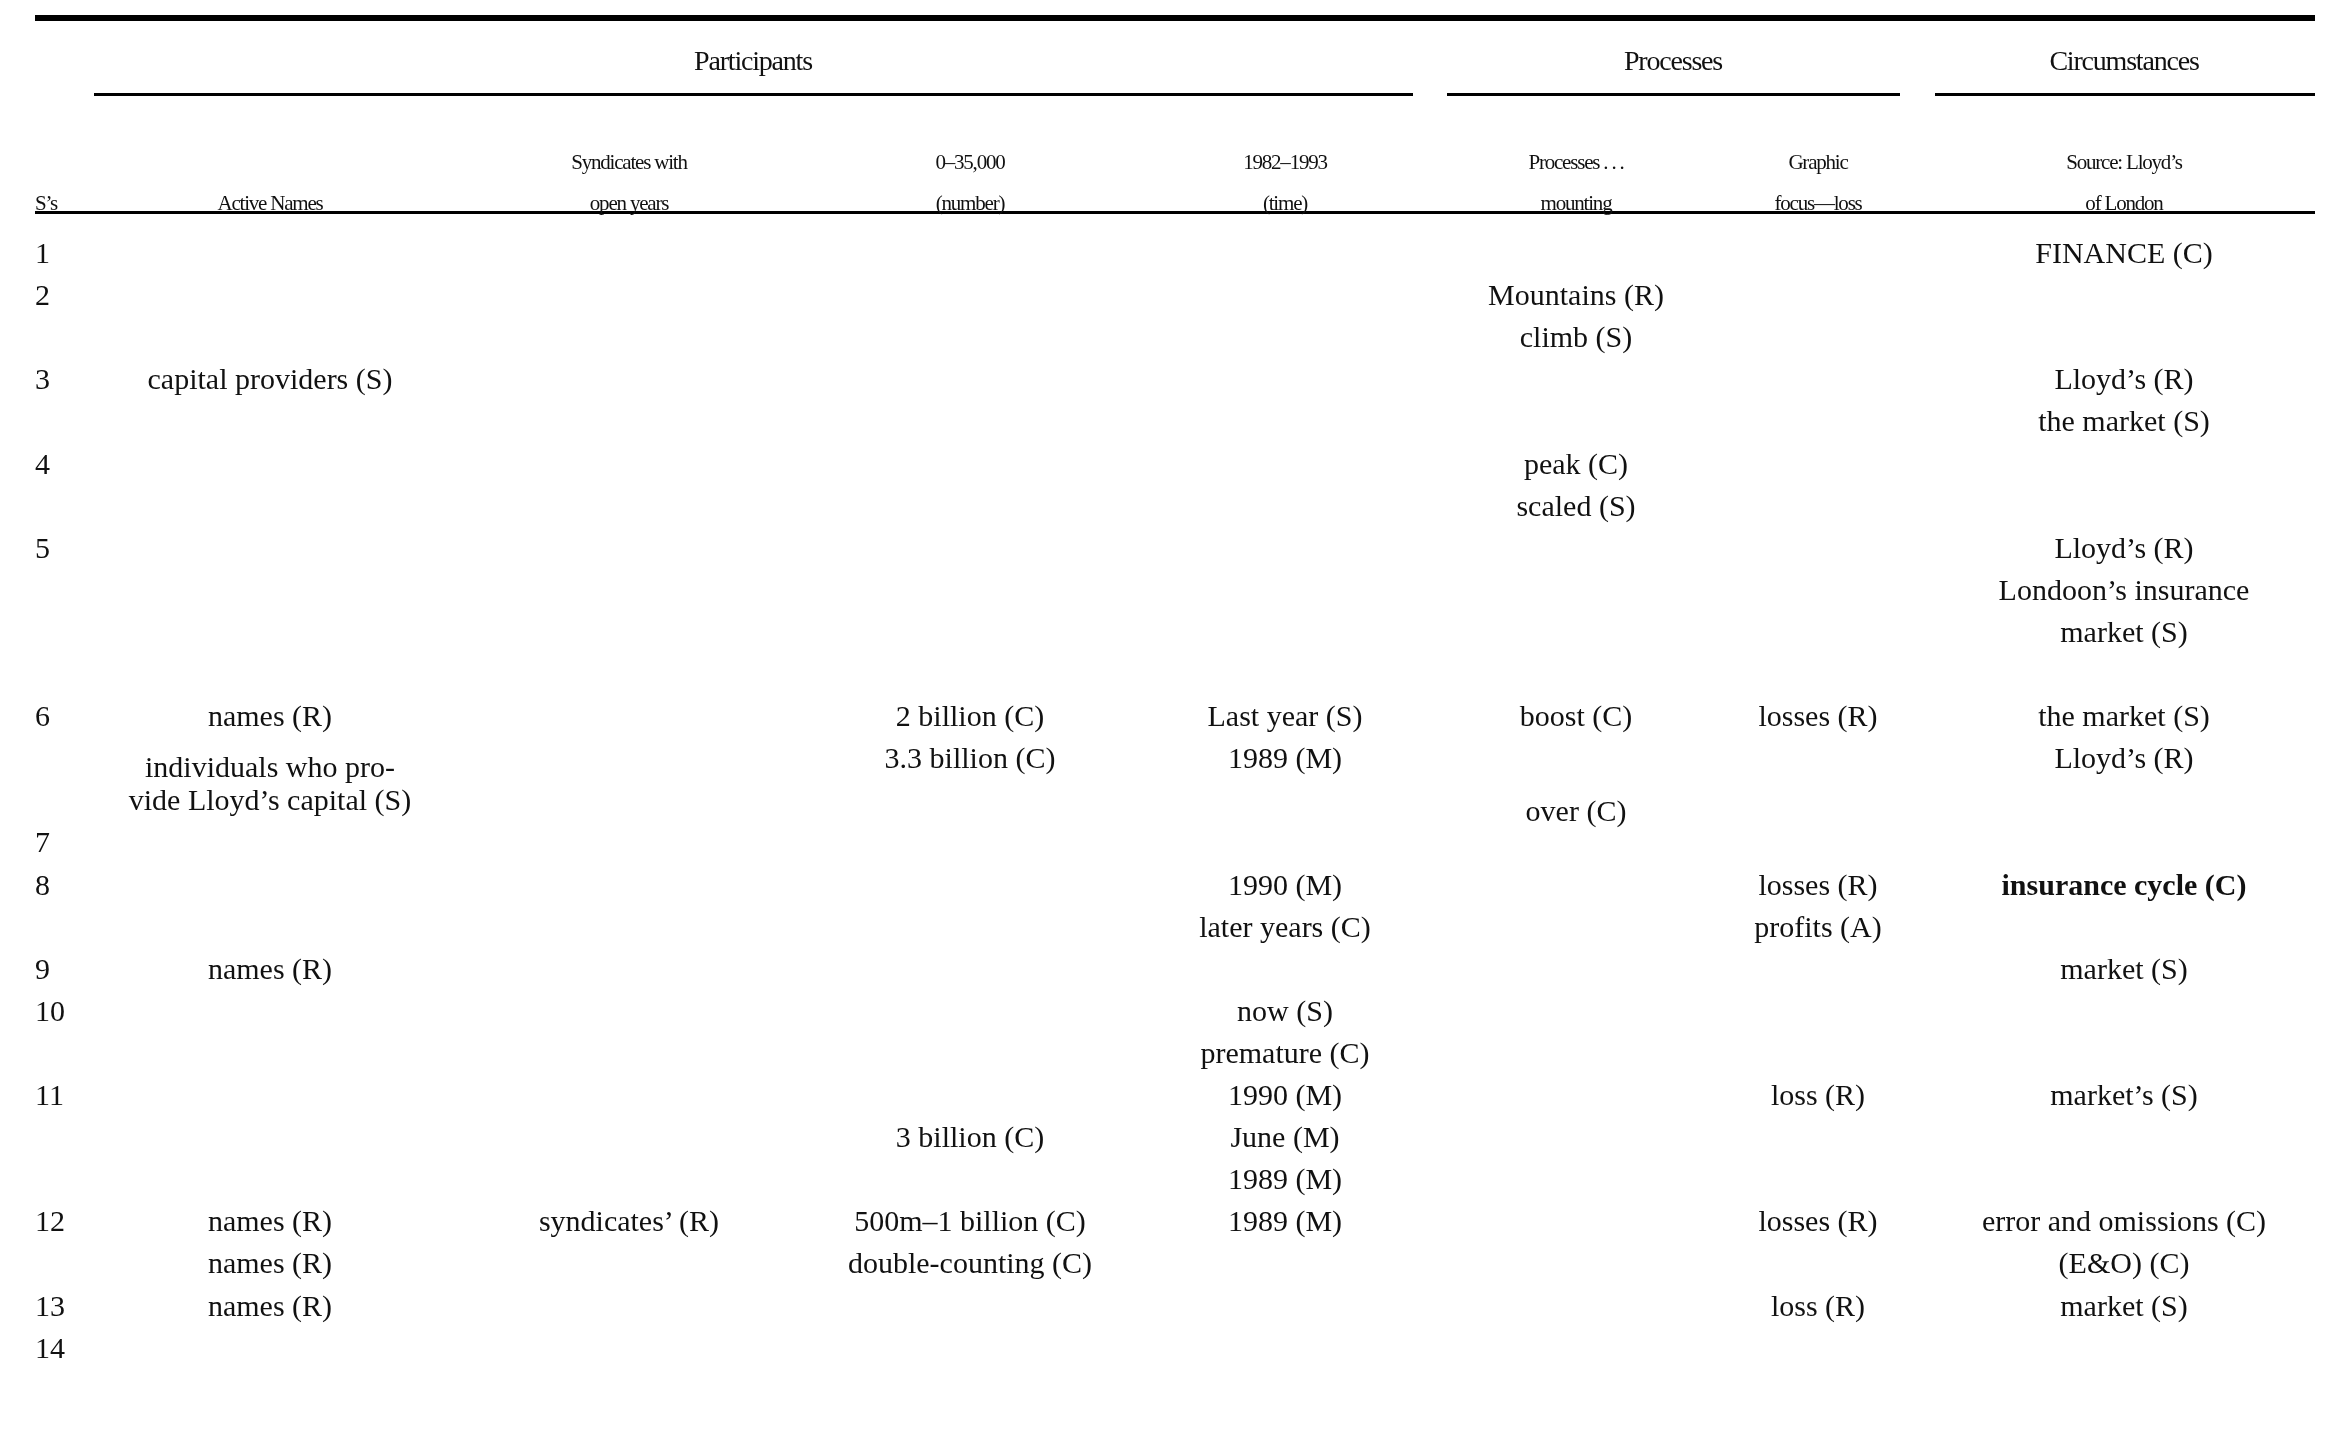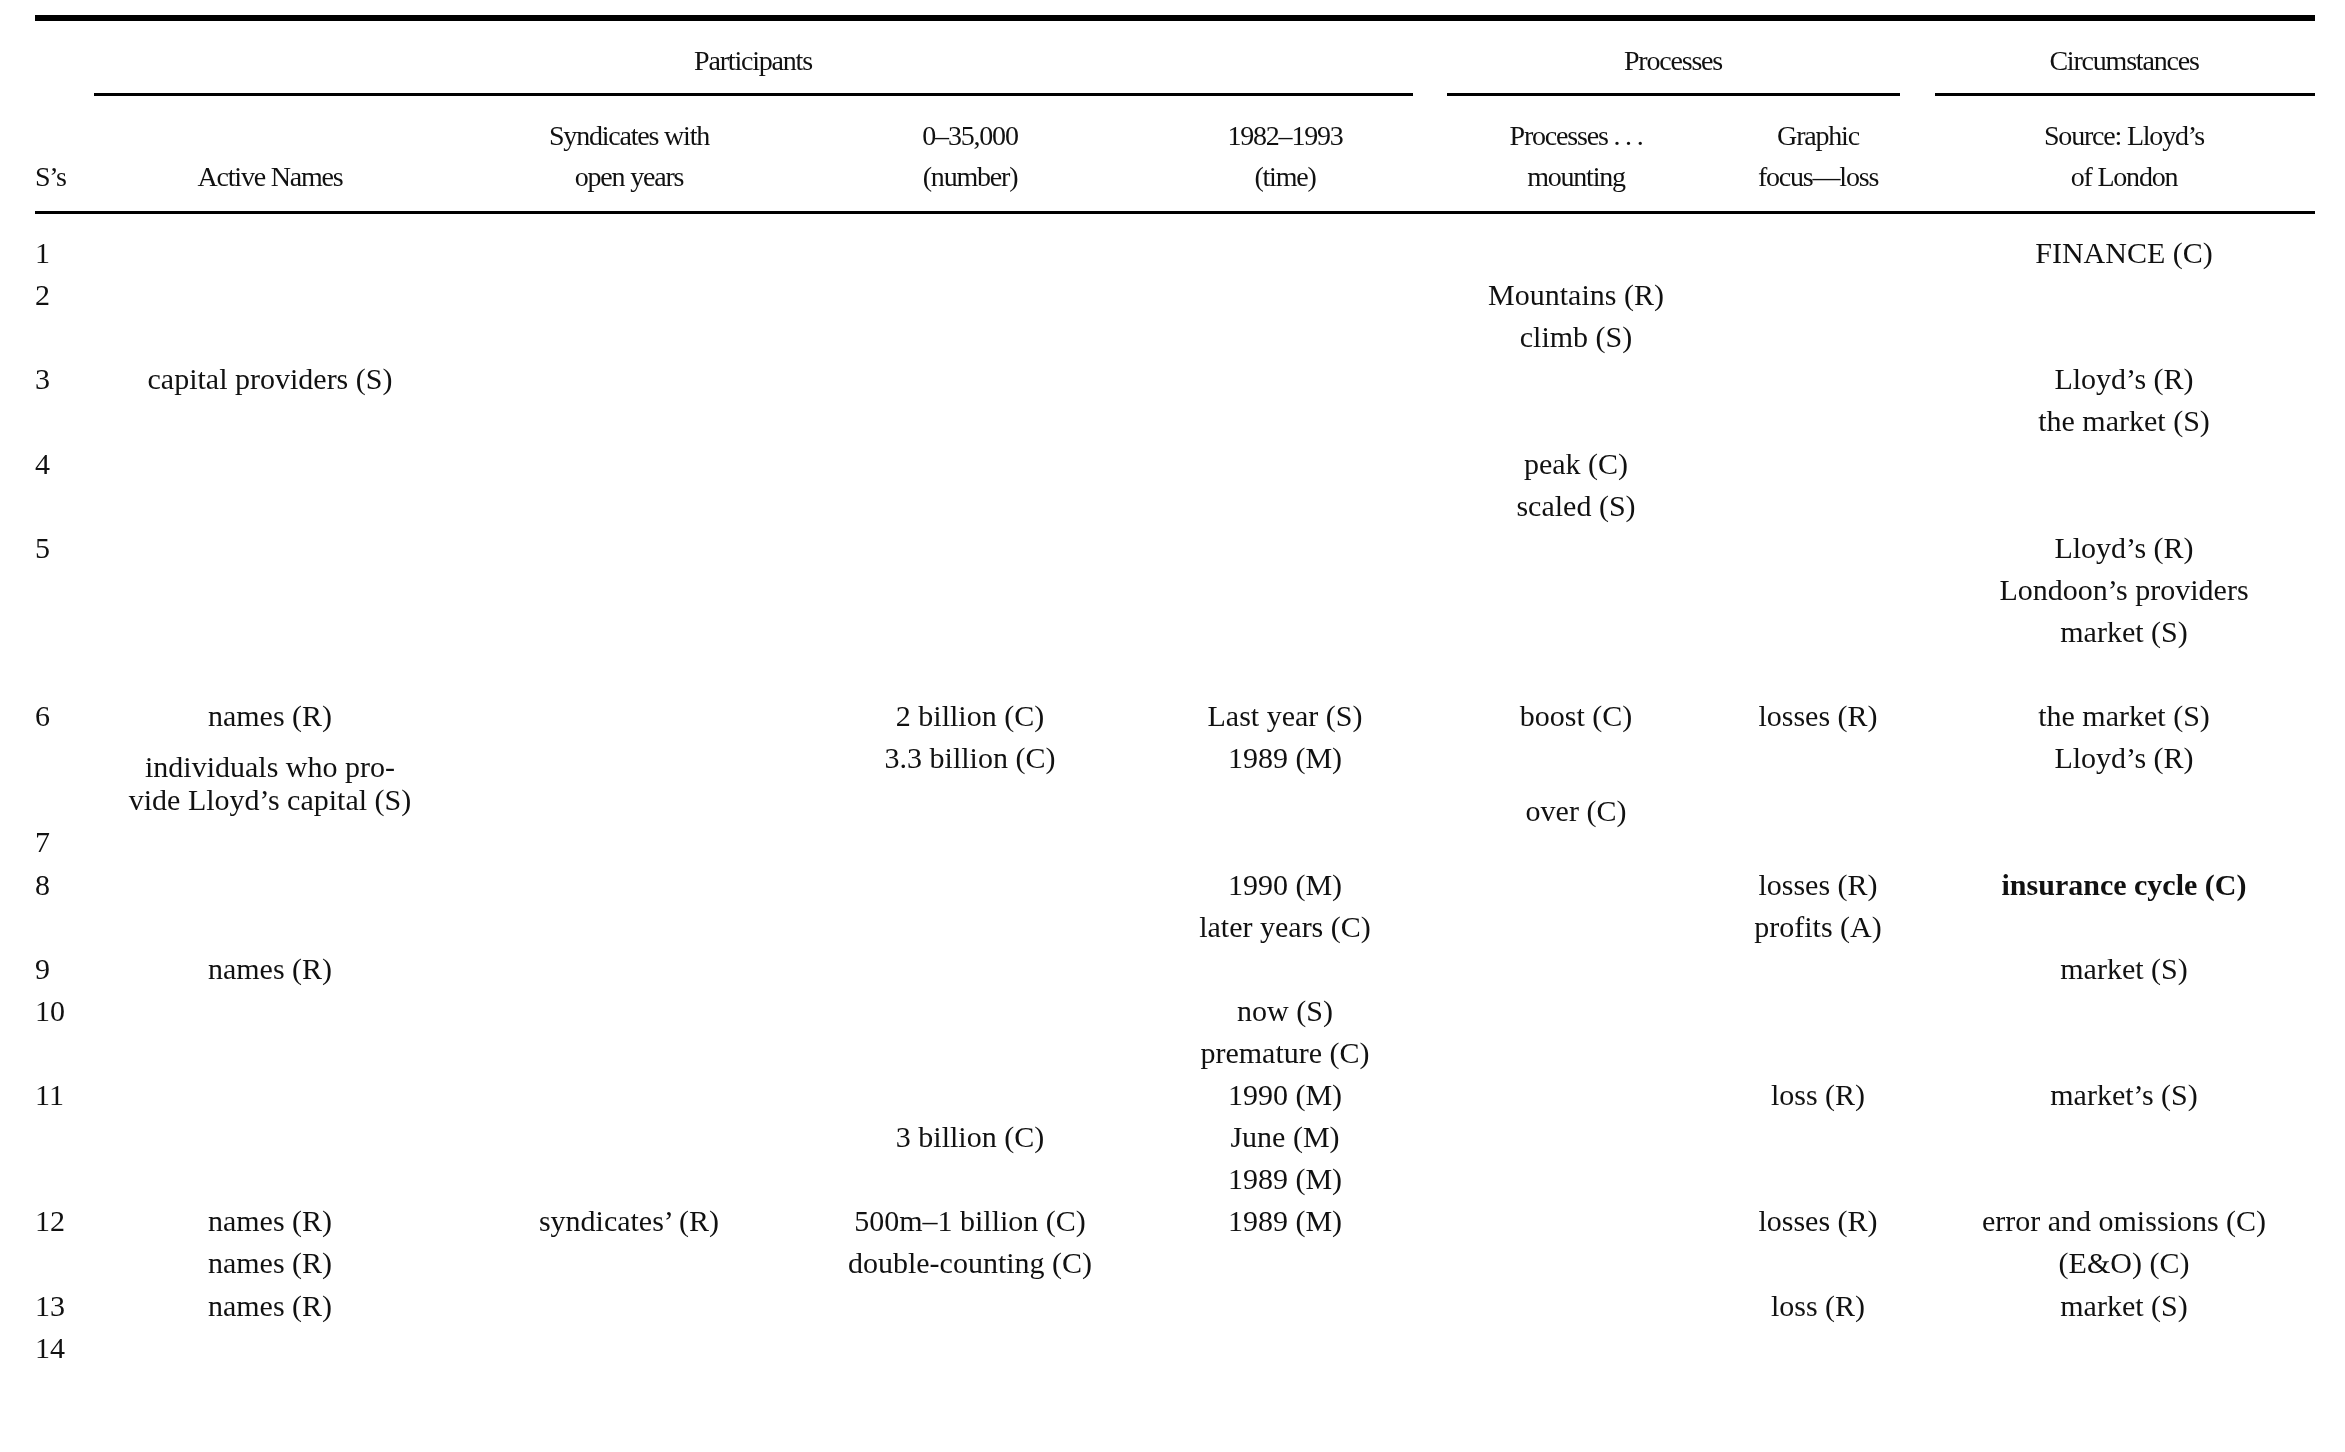--- a/index.html
+++ b/index.html
@@ -2,22 +2,22 @@
 <html><head>
 <meta charset="utf-8">
 <style>
   html, body { margin: 0; padding: 0; background: #ffffff; }
   body { width: 2345px; height: 1452px; position: relative; overflow: hidden;
          font-family: "Liberation Serif", "DejaVu Serif", serif; color: #111; }
   .rule { position: absolute; background: #000; }
   .rule-top { left: 35px; width: 2280px; top: 15px; height: 6px; }
   .rule-group { top: 93px; height: 3px; }
   .rule-head { left: 35px; width: 2280px; top: 211px; height: 3px; }
-  .hd { position: absolute; font-size: 28px; line-height: 42px; text-align: center;
-        white-space: nowrap; letter-spacing: -1.2px; transform: translateX(-50%); }
+  .hd { position: absolute; font-size: 21px; line-height: 42px; text-align: center;
+        white-space: nowrap; letter-spacing: -1.2px; transform: translateX(-50%); margin-top: 26px; }
   .grp { position: absolute; top: 40px; font-size: 28px; line-height: 42px;
          text-align: center; white-space: nowrap; letter-spacing: -1.2px; transform: translateX(-50%); }
   .rownum { position: absolute; font-size: 30px; line-height: 42px; left: 35px; white-space: nowrap; }
   .cell { position: absolute; font-size: 30px; line-height: 42px; text-align: center;
           white-space: pre; transform: translateX(-50%); }
 </style>
 </head>
 <body>
 
 <div id="table-root">
@@ -50,21 +50,21 @@
     <div class="cell" style="top: 316.2px; left: 1576px;">climb (S)</div>
     <div class="rownum" style="top: 358.3px;">3</div>
     <div class="cell" style="top: 358.3px; left: 270px;">capital providers (S)</div>
     <div class="cell" style="top: 358.3px; left: 2124px;">Lloyd’s (R)</div>
     <div class="cell" style="top: 400.4px; left: 2124px;">the market (S)</div>
     <div class="rownum" style="top: 442.5px;">4</div>
     <div class="cell" style="top: 442.5px; left: 1576px;">peak (C)</div>
     <div class="cell" style="top: 484.6px; left: 1576px;">scaled (S)</div>
     <div class="rownum" style="top: 526.7px;">5</div>
     <div class="cell" style="top: 526.7px; left: 2124px;">Lloyd’s (R)</div>
-    <div class="cell" style="top: 568.8px; left: 2124px;">Londoon’s providers</div>
+    <div class="cell" style="top: 568.8px; left: 2124px;">Londoon’s insurance</div>
     <div class="cell" style="top: 610.9px; left: 2124px;">market (S)</div>
     <div class="rownum" style="top: 695.1px;">6</div>
     <div class="cell" style="top: 695.1px; left: 270px;">names (R)</div>
     <div class="cell" style="top: 737.2px; left: 270px; margin-top: 9px;">individuals who pro-</div>
     <div class="cell" style="top: 779.3px; left: 270px;">vide Lloyd’s capital (S)</div>
     <div class="cell" style="top: 695.1px; left: 970px;">2 billion (C)</div>
     <div class="cell" style="top: 737.2px; left: 970px;">3.3 billion (C)</div>
     <div class="cell" style="top: 695.1px; left: 1285px;">Last year (S)</div>
     <div class="cell" style="top: 737.2px; left: 1285px;">1989 (M)</div>
     <div class="cell" style="top: 695.1px; left: 1576px;">boost (C)</div>

